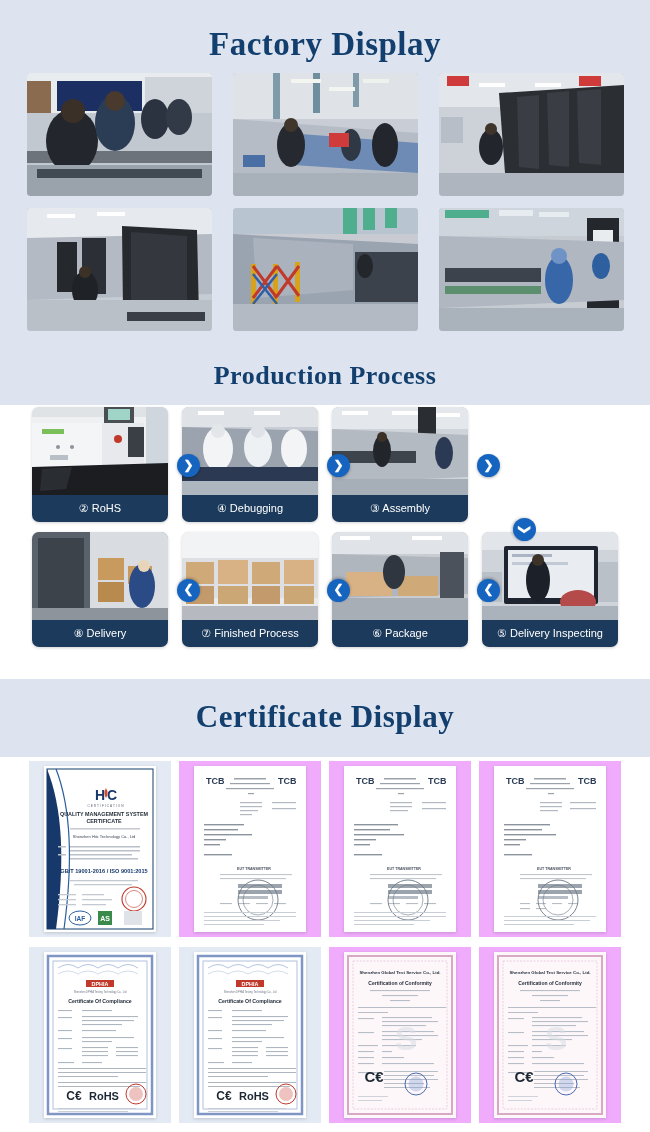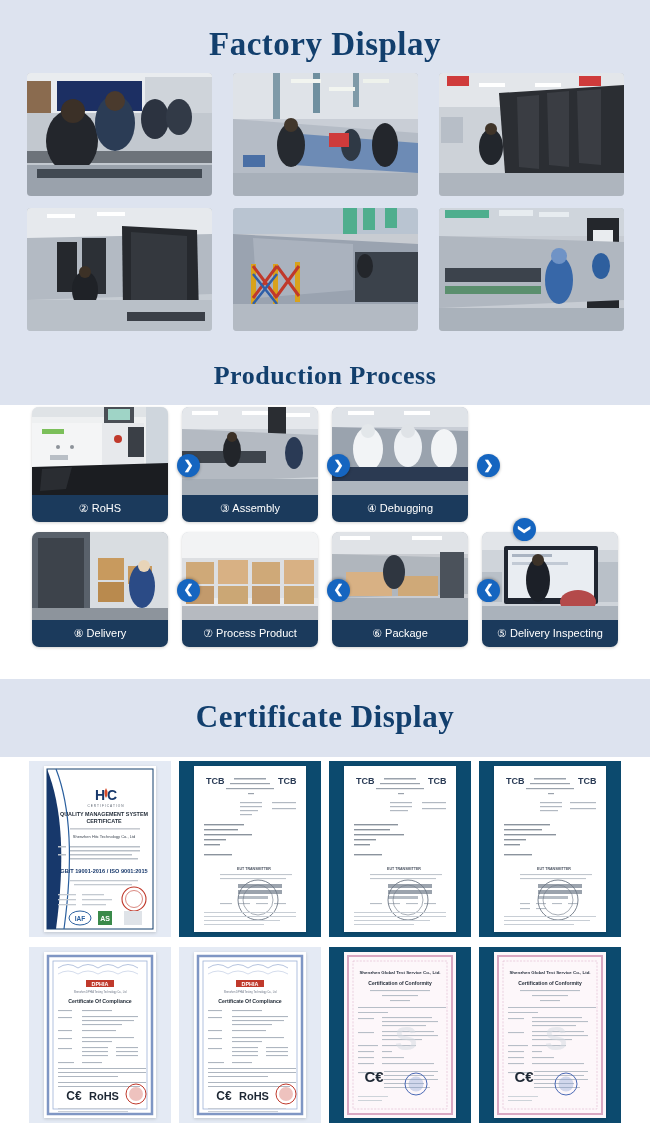--- a/index.html
+++ b/index.html
@@ -102,21 +102,21 @@
     justify-content: center;
   }
   .cert-cell {
     height: 176px;
     padding: 4px;
     display: flex;
     align-items: center;
     justify-content: center;
   }
   .cert-cell.bg-blue { background: #e4eaf4; }
-  .cert-cell.bg-white { background: #0c4a6e; }
+  .cert-cell.bg-white { background: #f0abfc; }
   .cert-paper {
     background: #fff;
     width: 112px; height: 166px;
     box-shadow: 0 1px 3px rgba(0,0,0,.16);
     position: relative;
     overflow: hidden;
   }
   .cert-paper svg { display: block; width: 100%; height: 100%; }
 </style>
 </head>
@@ -278,55 +278,55 @@
             <polygon points="0,60 136,56 136,88 0,88" fill="#1b1d21"></polygon>
             <polygon points="10,62 40,60 34,82 8,84" fill="#2a2d32"></polygon>
           </svg>
         </div>
         <div class="proc-label">② RoHS</div>
       </div>
 
       <div class="proc-card">
         <div class="proc-img">
           <svg viewBox="0 0 136 88" preserveAspectRatio="none">
+            <rect width="136" height="88" fill="#c9ced6"></rect>
+            <rect width="136" height="20" fill="#dfe3e8"></rect>
+            <rect x="16" y="4" width="26" height="4" fill="#fff"></rect>
+            <rect x="72" y="4" width="26" height="4" fill="#fff"></rect>
+            <polygon points="0,20 136,24 136,60 0,64" fill="#9aa3ae"></polygon>
+            <ellipse cx="36" cy="42" rx="15" ry="22" fill="#f2f4f6"></ellipse>
+            <ellipse cx="36" cy="24" rx="7" ry="7" fill="#e3e7ea"></ellipse>
+            <ellipse cx="76" cy="40" rx="14" ry="20" fill="#eef1f4"></ellipse>
+            <ellipse cx="76" cy="24" rx="7" ry="7" fill="#dfe3e7"></ellipse>
+            <ellipse cx="112" cy="42" rx="13" ry="20" fill="#f2f4f6"></ellipse>
+            <rect y="60" width="136" height="14" fill="#2b3a52"></rect>
+            <rect y="74" width="136" height="14" fill="#aeb6bf"></rect>
+          </svg>
+        </div>
+        <div class="proc-label">④ Debugging</div>
+      </div>
+
+      <div class="proc-card">
+        <div class="proc-img">
+          <svg viewBox="0 0 136 88" preserveAspectRatio="none">
             <rect width="136" height="88" fill="#cfd4da"></rect>
             <rect width="136" height="22" fill="#e4e7eb"></rect>
             <rect x="10" y="4" width="26" height="4" fill="#fff"></rect>
             <rect x="60" y="4" width="26" height="4" fill="#fff"></rect>
             <rect x="104" y="6" width="24" height="4" fill="#fff"></rect>
             <rect x="86" y="0" width="18" height="70" fill="#2a2d32"></rect>
             <polygon points="0,22 136,28 136,70 0,76" fill="#b4bac2"></polygon>
             <rect x="0" y="44" width="84" height="12" fill="#3e444c"></rect>
             <ellipse cx="50" cy="44" rx="9" ry="16" fill="#22252a"></ellipse>
             <ellipse cx="50" cy="30" rx="5" ry="5" fill="#3c3127"></ellipse>
             <ellipse cx="112" cy="46" rx="9" ry="16" fill="#2a3a55"></ellipse>
             <rect y="72" width="136" height="16" fill="#a6aeb7"></rect>
           </svg>
         </div>
         <div class="proc-label">③ Assembly</div>
-      </div>
-
-      <div class="proc-card">
-        <div class="proc-img">
-          <svg viewBox="0 0 136 88" preserveAspectRatio="none">
-            <rect width="136" height="88" fill="#c9ced6"></rect>
-            <rect width="136" height="20" fill="#dfe3e8"></rect>
-            <rect x="16" y="4" width="26" height="4" fill="#fff"></rect>
-            <rect x="72" y="4" width="26" height="4" fill="#fff"></rect>
-            <polygon points="0,20 136,24 136,60 0,64" fill="#9aa3ae"></polygon>
-            <ellipse cx="36" cy="42" rx="15" ry="22" fill="#f2f4f6"></ellipse>
-            <ellipse cx="36" cy="24" rx="7" ry="7" fill="#e3e7ea"></ellipse>
-            <ellipse cx="76" cy="40" rx="14" ry="20" fill="#eef1f4"></ellipse>
-            <ellipse cx="76" cy="24" rx="7" ry="7" fill="#dfe3e7"></ellipse>
-            <ellipse cx="112" cy="42" rx="13" ry="20" fill="#f2f4f6"></ellipse>
-            <rect y="60" width="136" height="14" fill="#2b3a52"></rect>
-            <rect y="74" width="136" height="14" fill="#aeb6bf"></rect>
-          </svg>
-        </div>
-        <div class="proc-label">④ Debugging</div>
       </div>
 
       <div class="arrow r1a">❯</div>
       <div class="arrow r1b">❯</div>
       <div class="arrow r1c">❯</div>
     </div>
 
     <div class="process-row">
 
       <div class="arrow down" style="transform:rotate(90deg)">❯</div>
@@ -359,21 +359,21 @@
             <rect x="36" y="28" width="30" height="24" fill="#d8b184"></rect>
             <rect x="70" y="30" width="28" height="22" fill="#cfa978"></rect>
             <rect x="102" y="28" width="30" height="24" fill="#d8b184"></rect>
             <rect x="4" y="54" width="28" height="18" fill="#c29a6c"></rect>
             <rect x="36" y="54" width="30" height="18" fill="#cba775"></rect>
             <rect x="70" y="54" width="28" height="18" fill="#c29a6c"></rect>
             <rect x="102" y="54" width="30" height="18" fill="#cba775"></rect>
             <rect y="74" width="136" height="14" fill="#b6bac0"></rect>
           </svg>
         </div>
-        <div class="proc-label">⑦ Process Product</div>
+        <div class="proc-label">⑦ Finished Process</div>
       </div>
 
       <div class="proc-card">
         <div class="proc-img">
           <svg viewBox="0 0 136 88" preserveAspectRatio="none">
             <rect width="136" height="88" fill="#c9ccd1"></rect>
             <rect width="136" height="22" fill="#e0e3e7"></rect>
             <rect x="8" y="4" width="30" height="4" fill="#fff"></rect>
             <rect x="80" y="4" width="30" height="4" fill="#fff"></rect>
             <polygon points="0,22 136,26 136,62 0,66" fill="#b0b6bd"></polygon>

